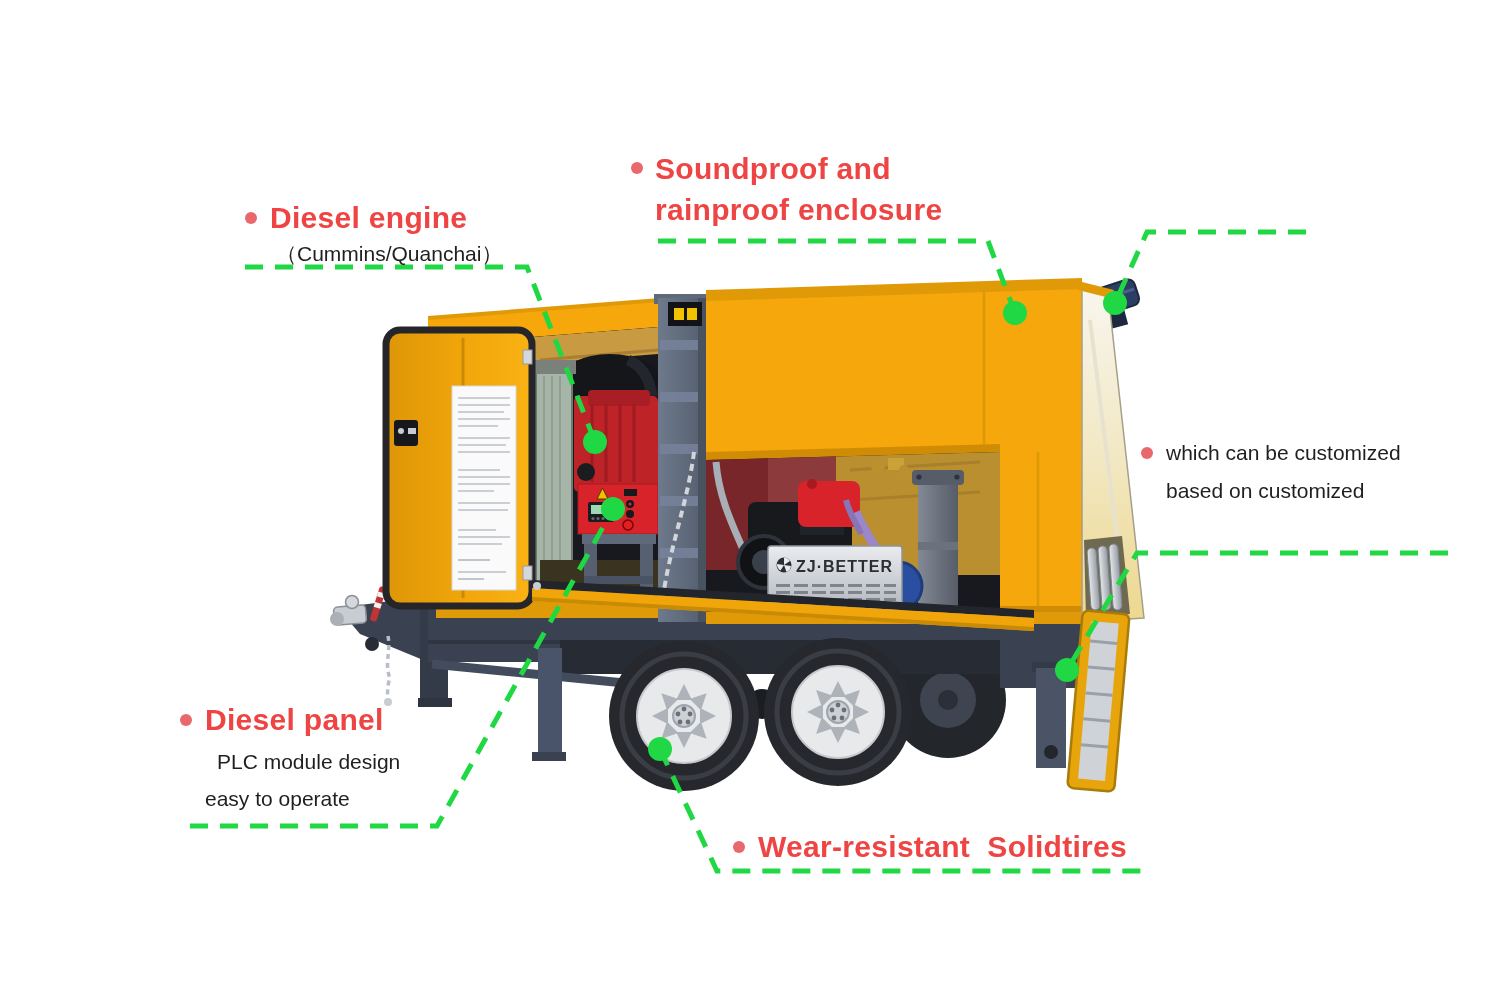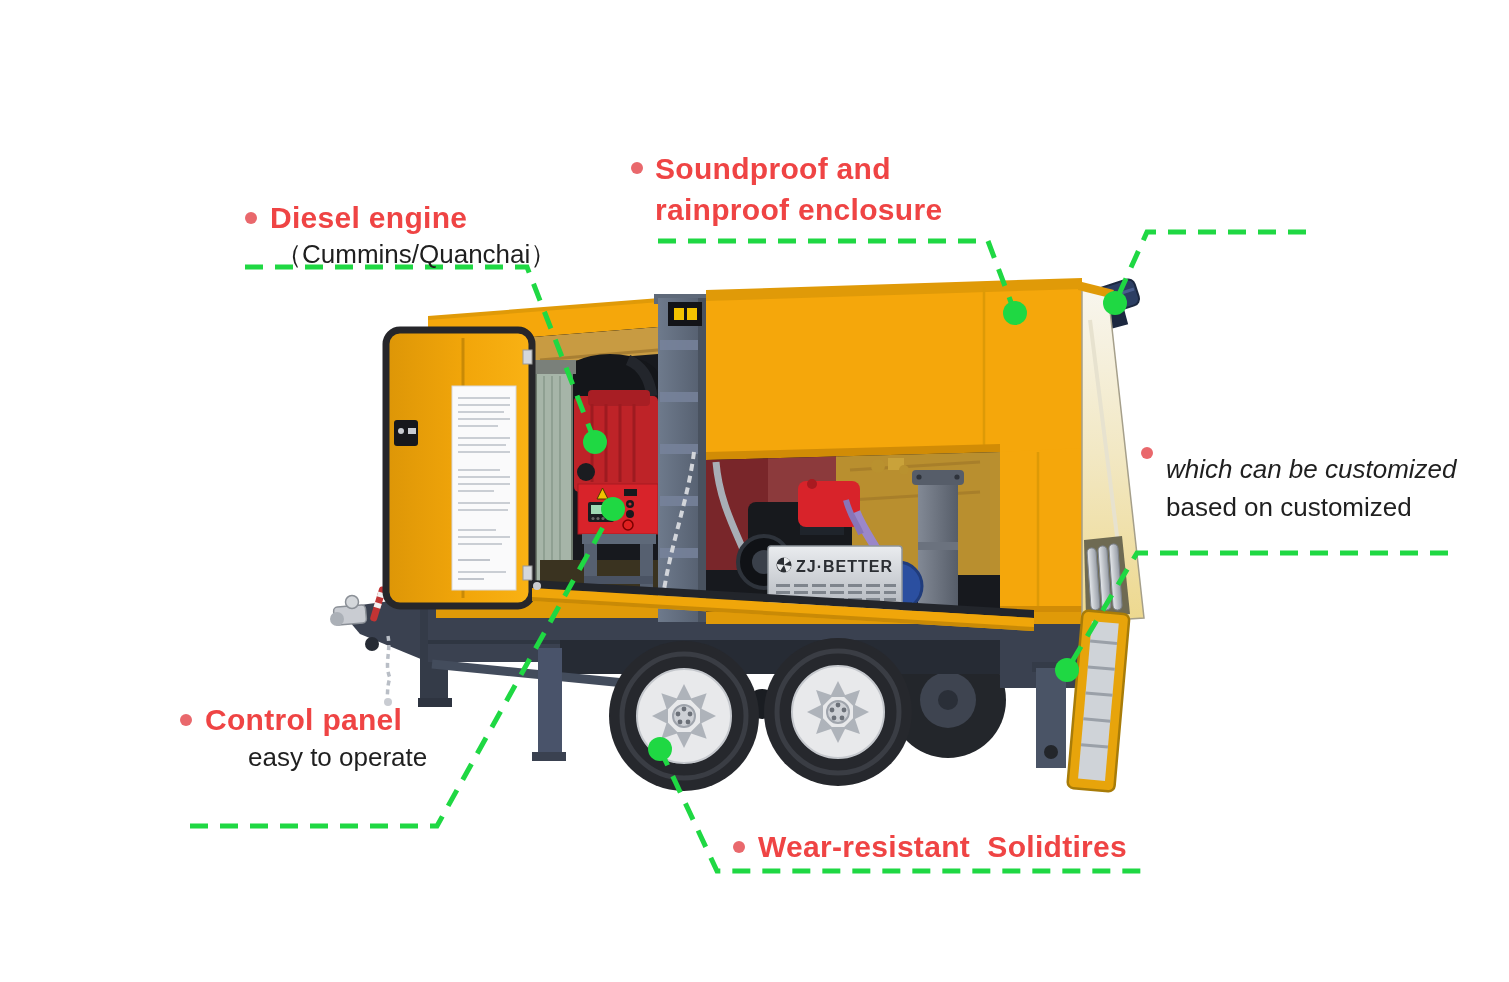--- a/index.html
+++ b/index.html
@@ -3,21 +3,21 @@
 <meta charset="utf-8">
 <style>
   html,body{margin:0;padding:0;background:#ffffff;}
   #stage{position:relative;width:1509px;height:982px;background:#ffffff;overflow:hidden;
          font-family:"Liberation Sans","DejaVu Sans",sans-serif;}
   #machine-svg{position:absolute;left:0;top:0;width:1509px;height:982px;}
   .ann{position:absolute;color:#1a1a1a;}
   .row{display:flex;align-items:flex-start;}
   .bullet{width:12px;height:12px;border-radius:50%;background:#E9686C;flex:none;display:inline-block;}
   .t1{font-weight:700;font-size:30px;line-height:38px;letter-spacing:.3px;color:#ef4444;white-space:nowrap;}
-  .t2{font-weight:400;font-size:26px;line-height:30px;color:#1f1f1f;white-space:nowrap;}
+  .t2{font-weight:400;font-size:21px;line-height:30px;color:#1f1f1f;white-space:nowrap;}
   .pre{white-space:pre;}
 </style>
 </head>
 <body>
 
 <div id="stage">
 
 <svg id="machine-svg" viewBox="0 0 1509 982">
   <defs>
     <linearGradient id="doorGrad" x1="0" y1="0" x2="1" y2="0">
@@ -380,32 +380,33 @@
       <div class="t1" style="line-height:41px;">rainproof enclosure</div>
     </div>
   </div>
 </div>
 
 
 <div class="ann" style="left:1141px;top:434px;">
   <div class="row">
     <span class="bullet" style="margin-top:13px;margin-right:13px;"></span>
     <div>
-      <div class="t2" style="margin-top:16px;line-height:38px;font-style:italic;">which can be customized</div>
+      <div class="t2" style="margin-top:0;line-height:38px;">which can be customized</div>
       <div class="t2" style="line-height:38px;">based on customized</div>
     </div>
   </div>
 </div>
 
 <div class="ann" style="left:180px;top:701px;">
   <div class="row">
     <span class="bullet" style="margin-top:13px;margin-right:13px;"></span>
     <div>
-      <div class="t1">Control panel</div>
-      <div class="t2" style="line-height:37px;margin-left:43px;">easy to operate</div>
+      <div class="t1">Diesel panel</div>
+      <div class="t2" style="padding-left:12px;margin-top:4px;line-height:37px;">PLC module design</div>
+      <div class="t2" style="line-height:37px;">easy to operate</div>
     </div>
   </div>
 </div>
 
 <div class="ann" style="left:733px;top:828px;">
   <div class="row">
     <span class="bullet" style="margin-top:13px;margin-right:13px;"></span>
     <div class="t1 pre">Wear-resistant  Solidtires</div>
   </div>
 </div>

